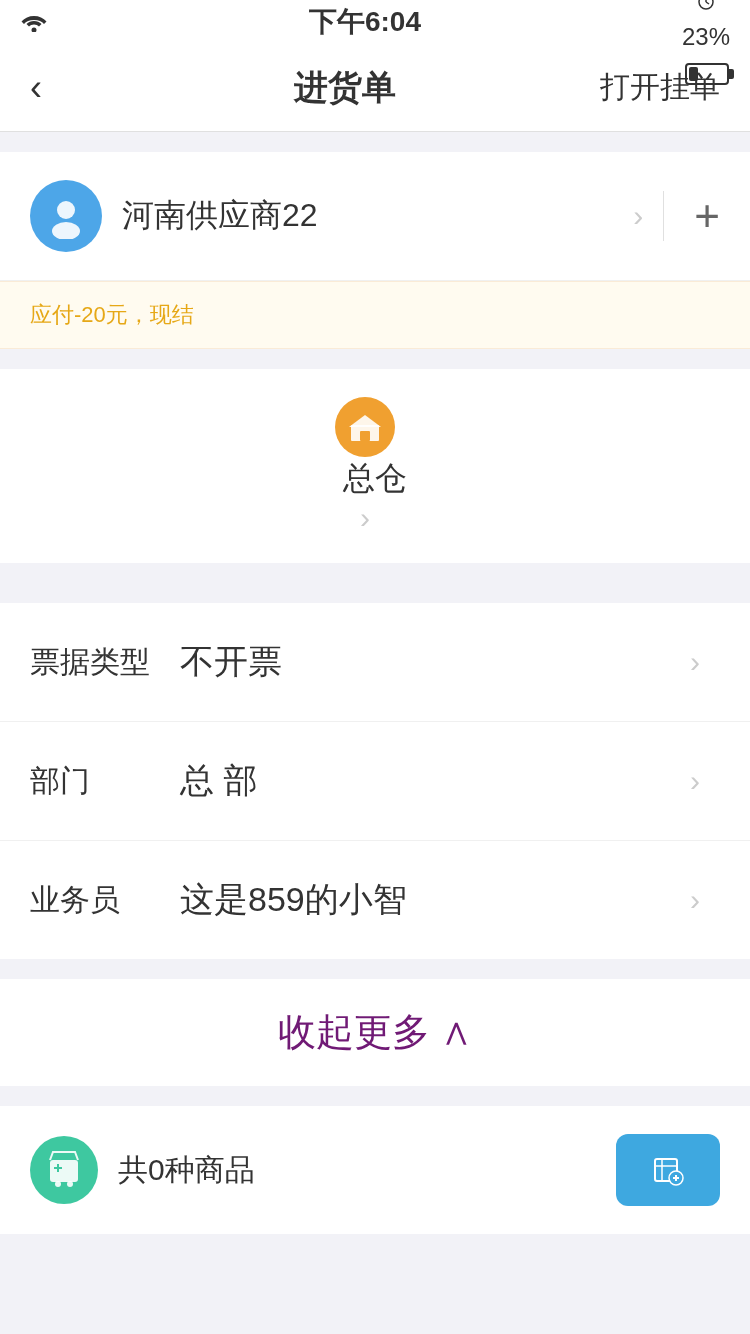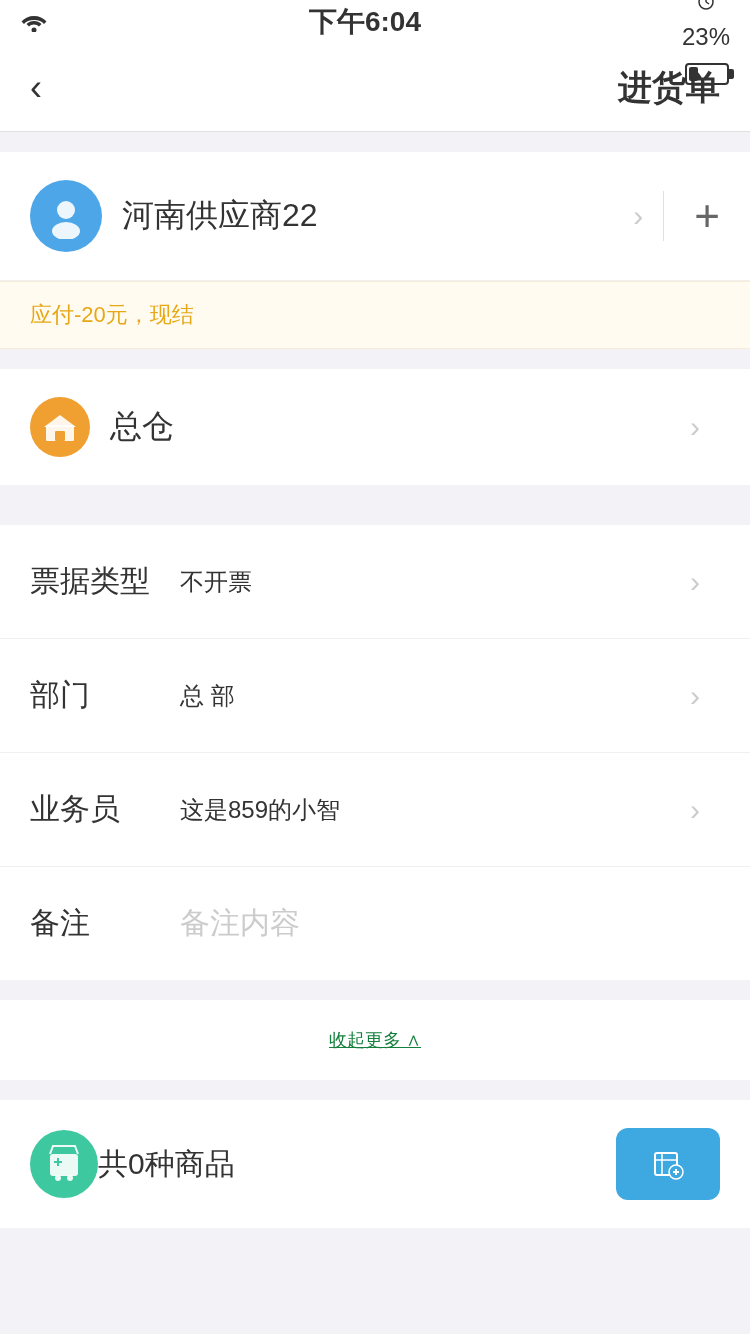--- a/index.html
+++ b/index.html
@@ -149,20 +149,21 @@
       color: #e6a817;
       border-top: 1px solid #faebd7;
       border-bottom: 1px solid #faebd7;
     }
 
     
     .warehouse-row {
       display: flex;
       align-items: center;
       padding: 28px 30px;
+      flex-direction: column;
     }
     .warehouse-icon {
       width: 60px;
       height: 60px;
       border-radius: 50%;
       background: #f0a030;
       display: flex;
       align-items: center;
       justify-content: center;
       margin-right: 20px;
@@ -189,57 +190,57 @@
     }
     .form-row:last-child { border-bottom: none; }
     .form-label {
       font-size: 30px;
       color: #333;
       width: 120px;
       flex-shrink: 0;
     }
     .form-value {
       flex: 1;
-      font-size: 24px;
+      font-size: 34px;
       color: #333;
       padding-left: 30px;
     }
     .form-placeholder {
       flex: 1;
       font-size: 30px;
       color: #ccc;
       padding-left: 30px;
     }
 
     
     .collapse-row {
       background: #fff;
       margin-top: 20px;
       display: flex;
       align-items: center;
       justify-content: center;
       padding: 28px 30px;
-      font-size: 18px;
-      color: #15803d;
+      font-size: 38px;
+      color: #701a75;
       cursor: pointer;
-      text-decoration: underline;
     }
 
     
     .bottom-bar {
       background: #fff;
       margin-top: 20px;
       display: flex;
       align-items: center;
       padding: 28px 30px;
       justify-content: space-between;
     }
     .product-count-area {
       display: flex;
       align-items: center;
+      gap: 20px;
     }
     .product-icon-wrap {
       width: 68px;
       height: 68px;
       border-radius: 50%;
       background: #3ec8a0;
       display: flex;
       align-items: center;
       justify-content: center;
     }
@@ -294,20 +295,21 @@
     <span>23%</span>
     <div class="battery-icon">
       <div class="battery-fill"></div>
     </div>
   </div>
 </div>
 
 <div class="nav-bar">
   <span class="nav-back">‹</span>
   <span class="nav-title">进货单</span>
+  <span class="nav-action">打开挂单</span>
 </div>
 
 <div class="section-gap"></div>
 
 <div class="card">
   <div class="supplier-row">
     <div class="supplier-avatar">
       <svg viewBox="0 0 46 46" fill="none">
         <circle cx="23" cy="17" r="9" fill="#fff" opacity="0.9"></circle>
         <ellipse cx="23" cy="38" rx="14" ry="9" fill="#fff" opacity="0.9"></ellipse>
@@ -354,24 +356,20 @@
     <span class="form-value">总 部</span>
     <span class="chevron-right">›</span>
   </div>
 
   <div class="form-row">
     <span class="form-label">业务员</span>
     <span class="form-value">这是859的小智</span>
     <span class="chevron-right">›</span>
   </div>
 
-  <div class="form-row">
-    <span class="form-label">备注</span>
-    <span class="form-placeholder">备注内容</span>
-  </div>
 </div>
 
 <div class="collapse-row">
   <span>收起更多 ∧</span>
 </div>
 
 <div class="bottom-bar">
   <div class="product-count-area">
     <div class="product-icon-wrap">
       <svg viewBox="0 0 40 40" fill="none">

